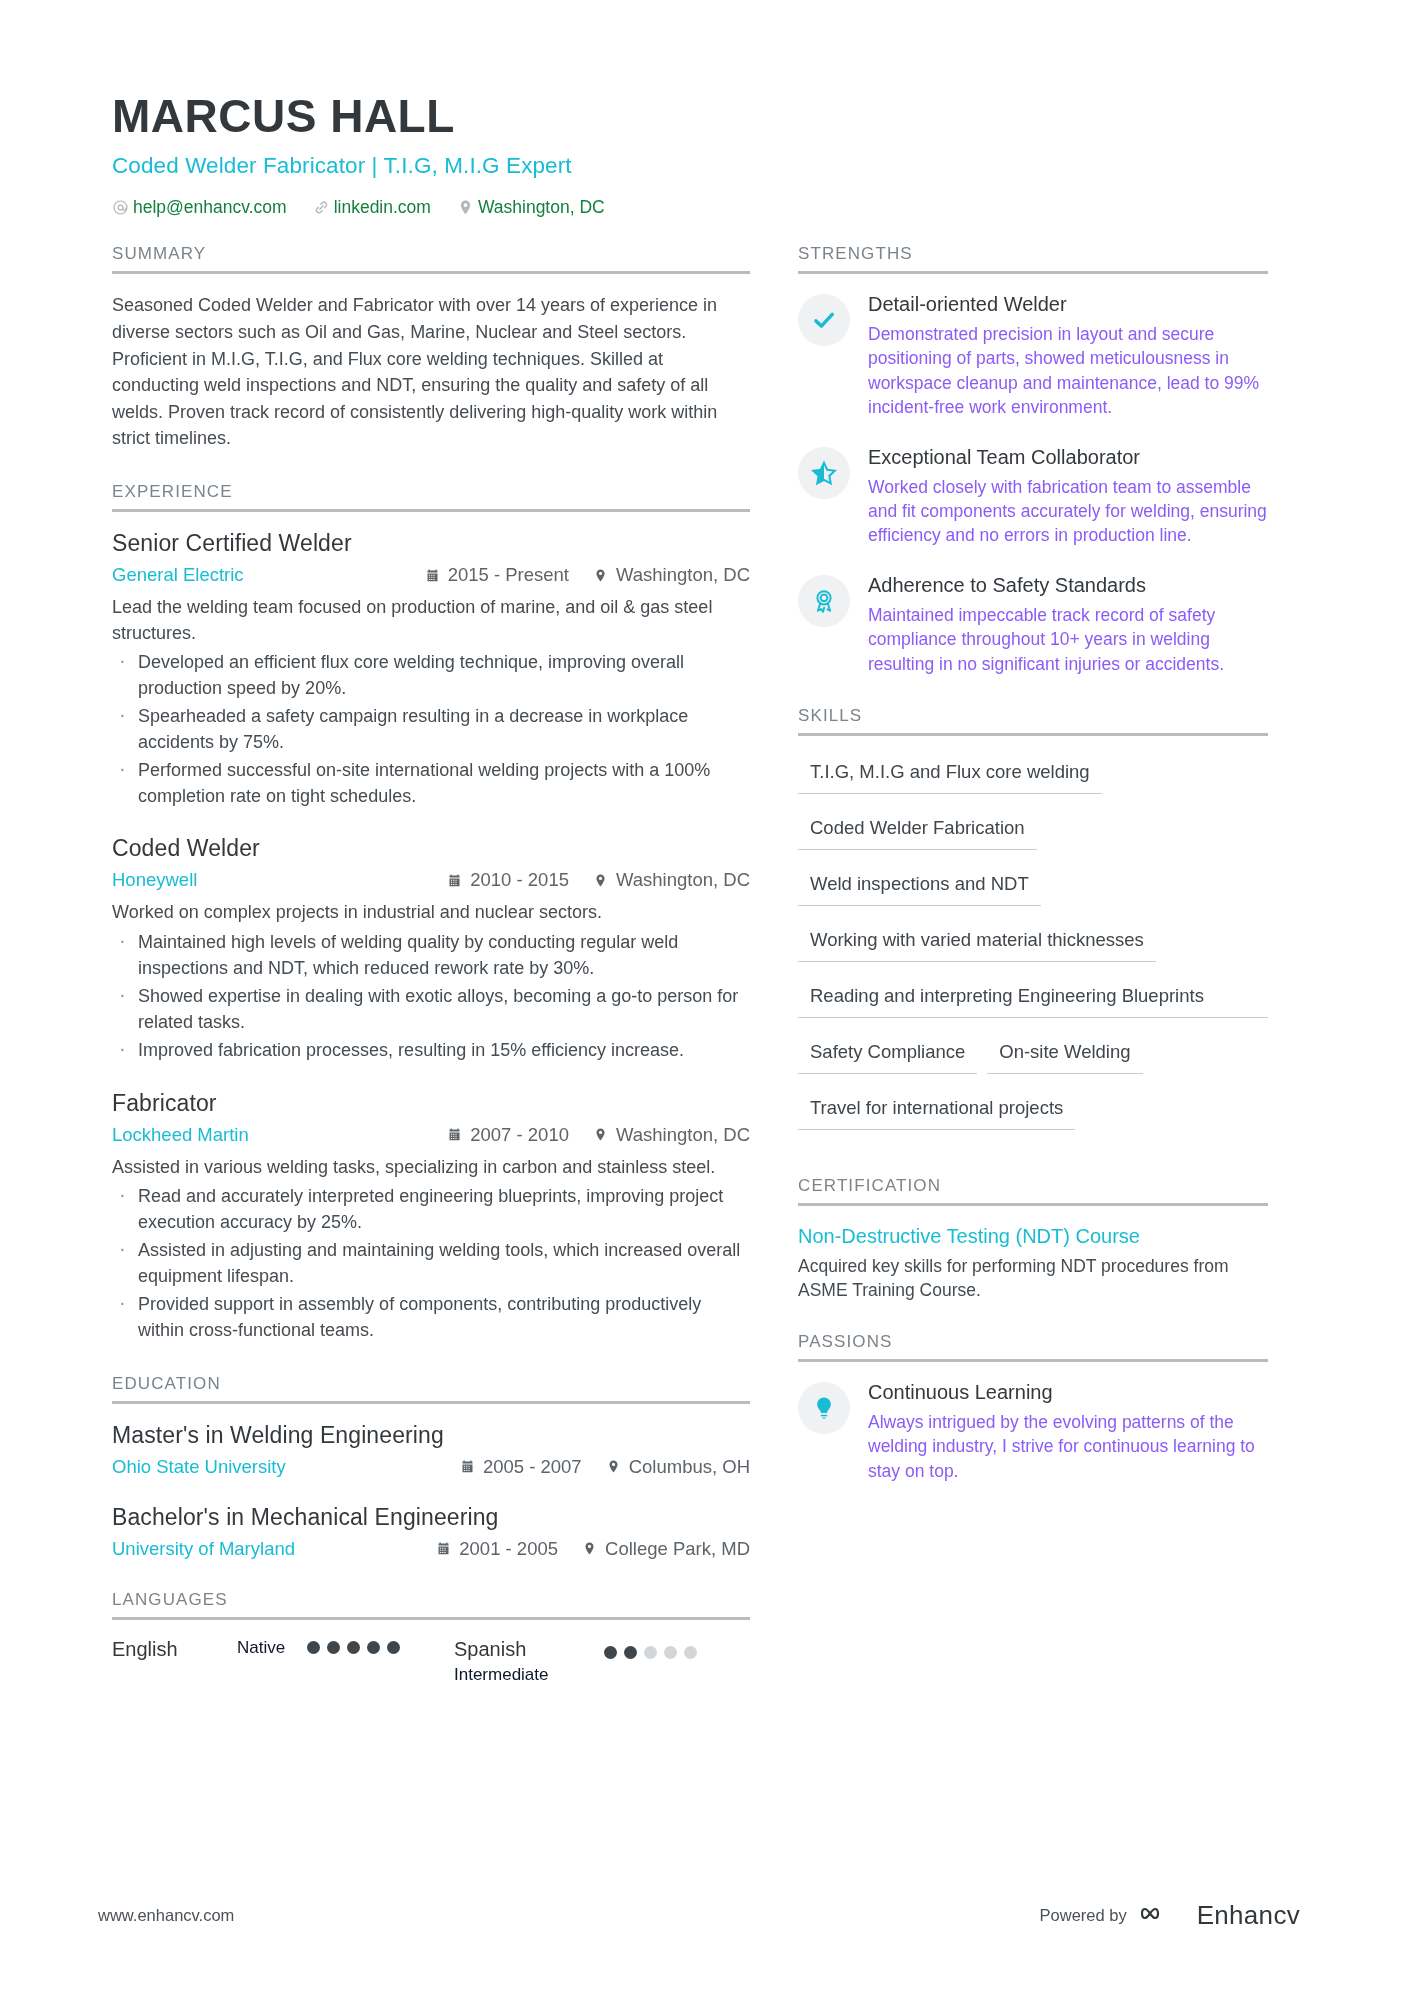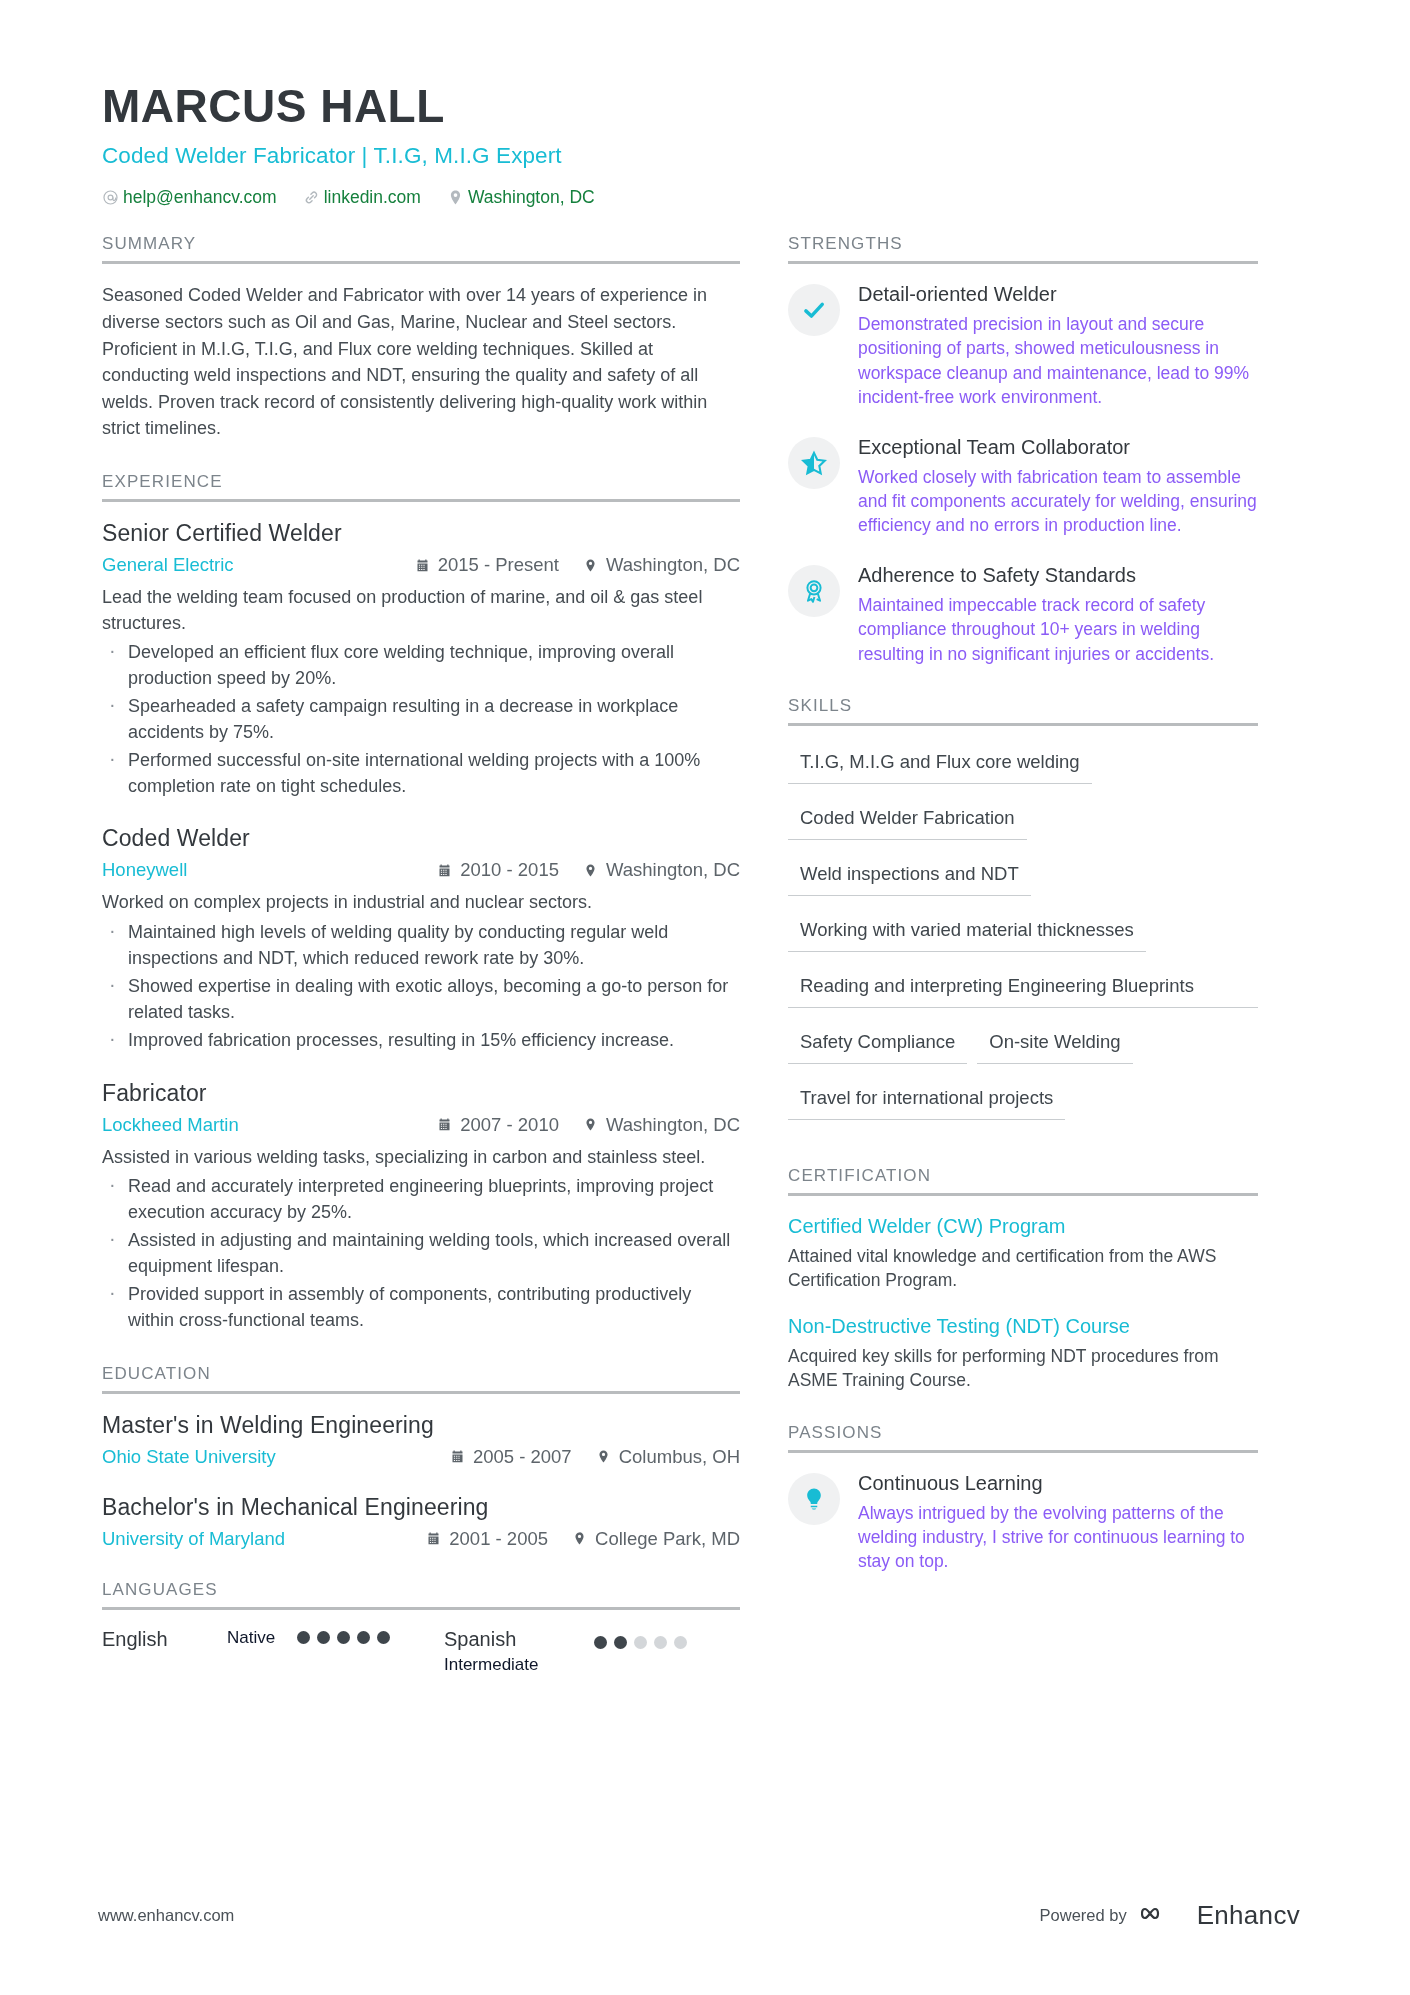--- a/index.html
+++ b/index.html
@@ -4,21 +4,21 @@
 <style>
   * { margin:0; padding:0; box-sizing:border-box; }
   html,body { background:#ffffff; }
   body {
     width:1410px; height:1995px;
     font-family:"Liberation Sans","DejaVu Sans",sans-serif;
     color:#3b4248;
     position:relative;
     overflow:hidden;
   }
-  .page { position:relative; width:1410px; height:1995px; padding:4px; }
+  .page { position:relative; width:1410px; height:1995px; padding:14px; }
 
   
   .header { padding:78px 0 0 98px; }
   .name {
     font-size:46px; font-weight:bold; letter-spacing:0.5px;
     color:#33383d; line-height:1.05;
   }
   .headline {
     margin-top:13px; font-size:22.5px; color:#18bcd4; letter-spacing:0.1px;
     font-weight:400;
@@ -441,24 +441,20 @@
             <div class="skill">Travel for international projects</div>
           </div>
         </div>
       </div>
 
       <div class="sec">
         <div class="sec-title">CERTIFICATION</div>
         <div class="sec-rule"></div>
         <div class="sec-body">
           <div class="cert">
-            <div class="cert-title">Certified Welder (CW) Program</div>
-            <div class="cert-desc">Attained vital knowledge and certification from the AWS Certification Program.</div>
-          </div>
-          <div class="cert">
             <div class="cert-title">Non-Destructive Testing (NDT) Course</div>
             <div class="cert-desc">Acquired key skills for performing NDT procedures from ASME Training Course.</div>
           </div>
         </div>
       </div>
 
       <div class="sec">
         <div class="sec-title">PASSIONS</div>
         <div class="sec-rule"></div>
         <div class="sec-body">

